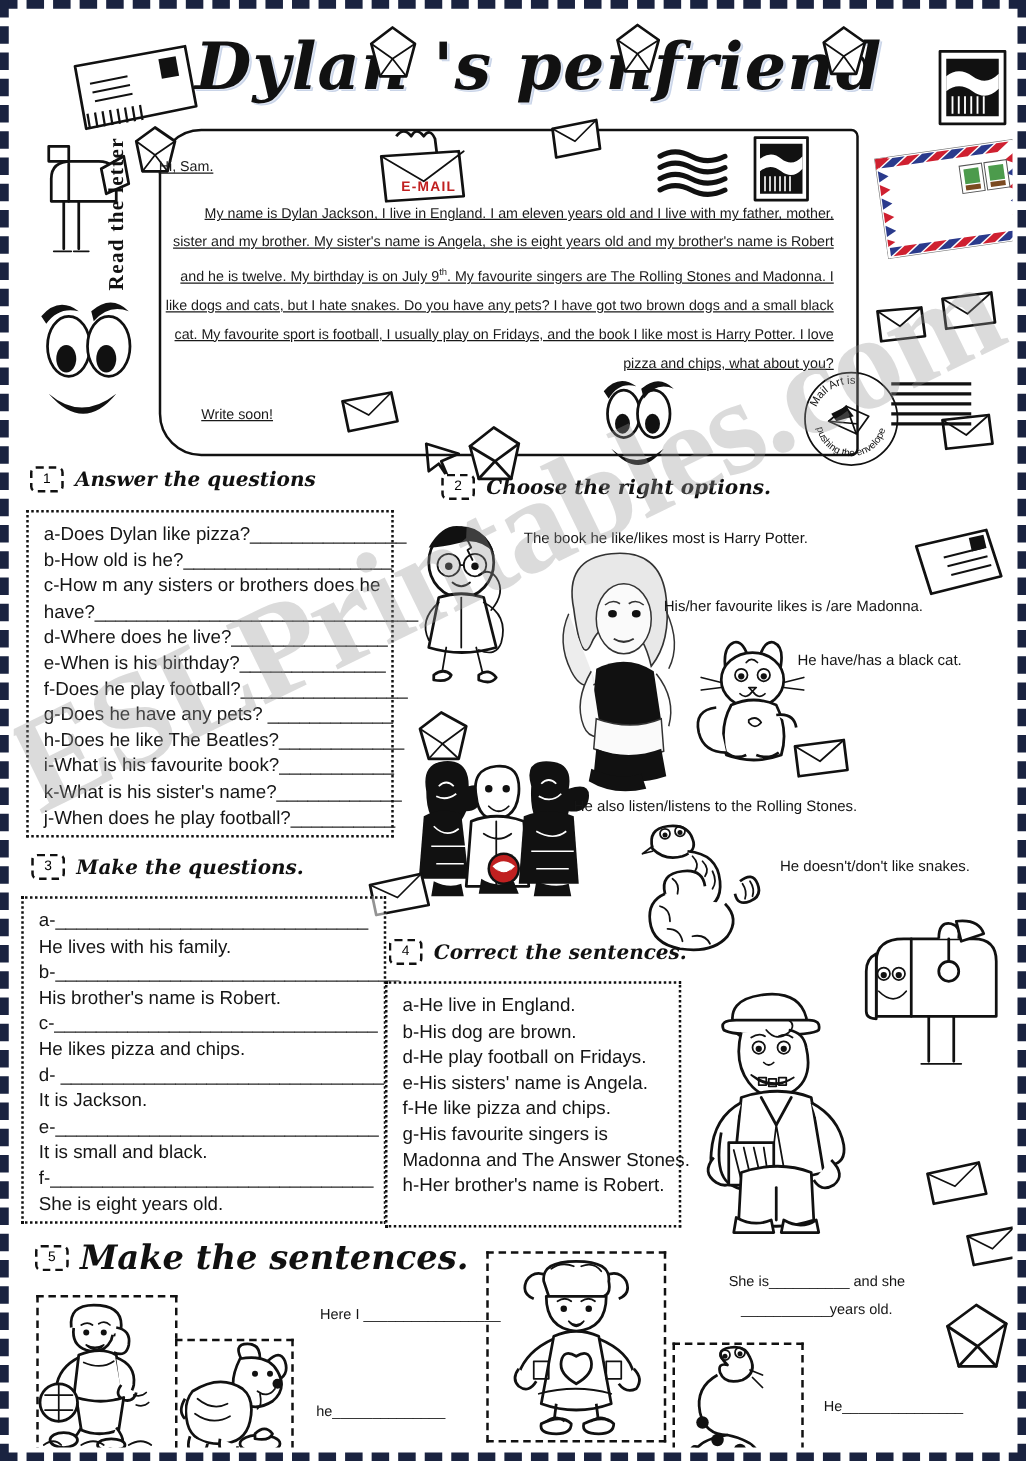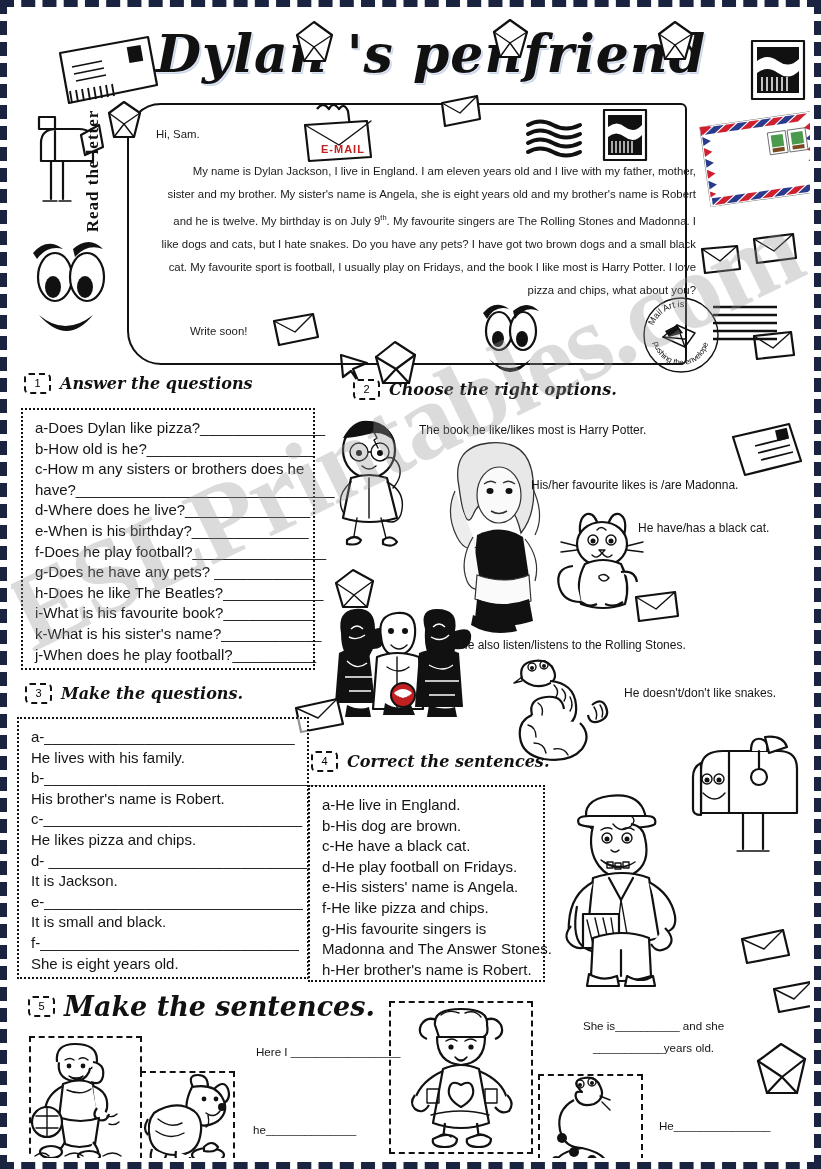--- a/index.html
+++ b/index.html
@@ -64,26 +64,27 @@
     position: absolute;
     left: 116px; top: 92px;
     width: 560px; height: 262px;
     border: 2.2px solid #111;
     border-radius: 34px 6px 6px 34px;
     background: transparent;
     z-index: 8;
   }
   .letter-text {
     position: absolute;
-    left: 145px; top: 112px;
+    left: 116px; top: 112px;
     width: 540px;
     font-size: 11.4px;
     color: #1a1a1a;
     line-height: 23px;
     z-index: 22;
+    text-decoration: underline;
   }
   .letter-text .greet { margin: 0 0 14px 0; }
   .letter-text .body  { margin: 0; text-indent: 36px; text-align: right; }
   .letter-text .sign  { margin: 18px 0 0 34px; }
   .letter-text sup { font-size: 7.5px; }
 
   
   .readletter {
     position: absolute;
     left: -8px; top: 150px;
@@ -723,21 +724,20 @@
     <div class="q">She is eight years old.</div>
   </div>
 
   <div class="ex-head" style="left:300px; top:740px;">
     <span class="numbox">4</span>
     <span class="ex-title">Correct the sentences.</span>
   </div>
   <div class="panel" style="left:297px; top:774px; width:237px; height:197px;">
     <div class="q">a-He live in England.</div>
     <div class="q">b-His dog are brown.</div>
-    <div class="q">c-He have a black cat.</div>
     <div class="q">d-He play football on Fridays.</div>
     <div class="q">e-His sisters' name is Angela.</div>
     <div class="q">f-He like pizza and chips.</div>
     <div class="q">g-His favourite singers is</div>
     <div class="q">Madonna and The Answer Stones.</div>
     <div class="q">h-Her brother's name is Robert.</div>
   </div>
 
   <div class="ex-head" style="left:17px; top:980px;">
     <span class="numbox">5</span>

